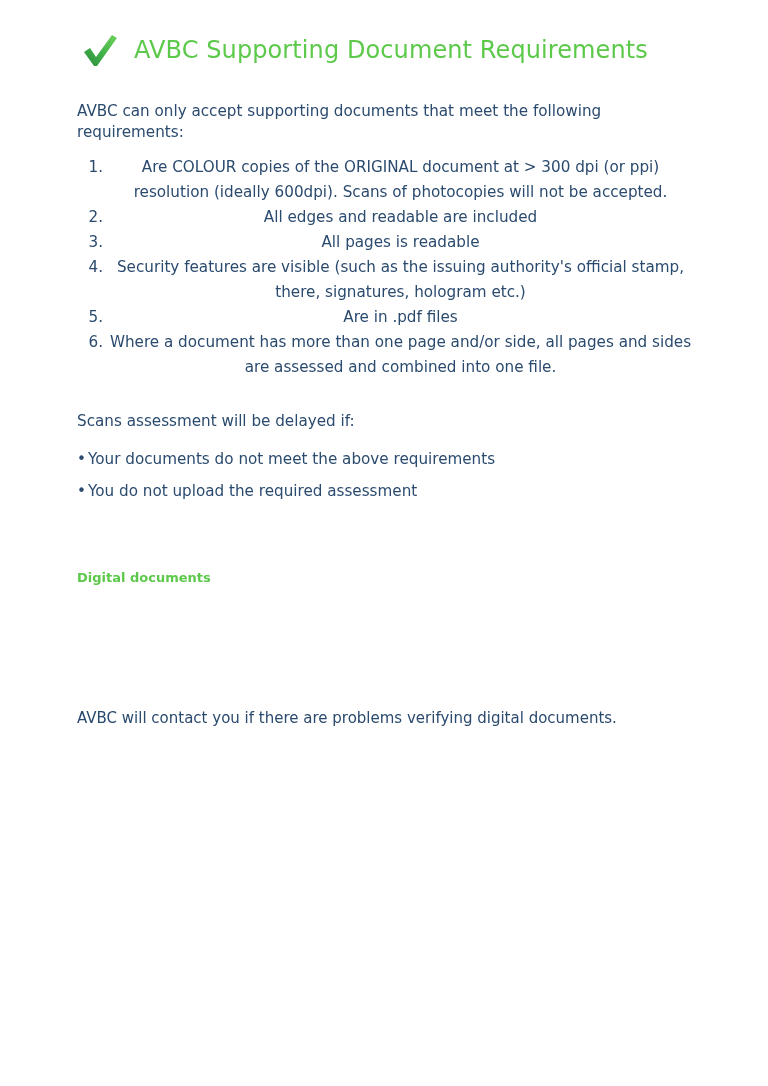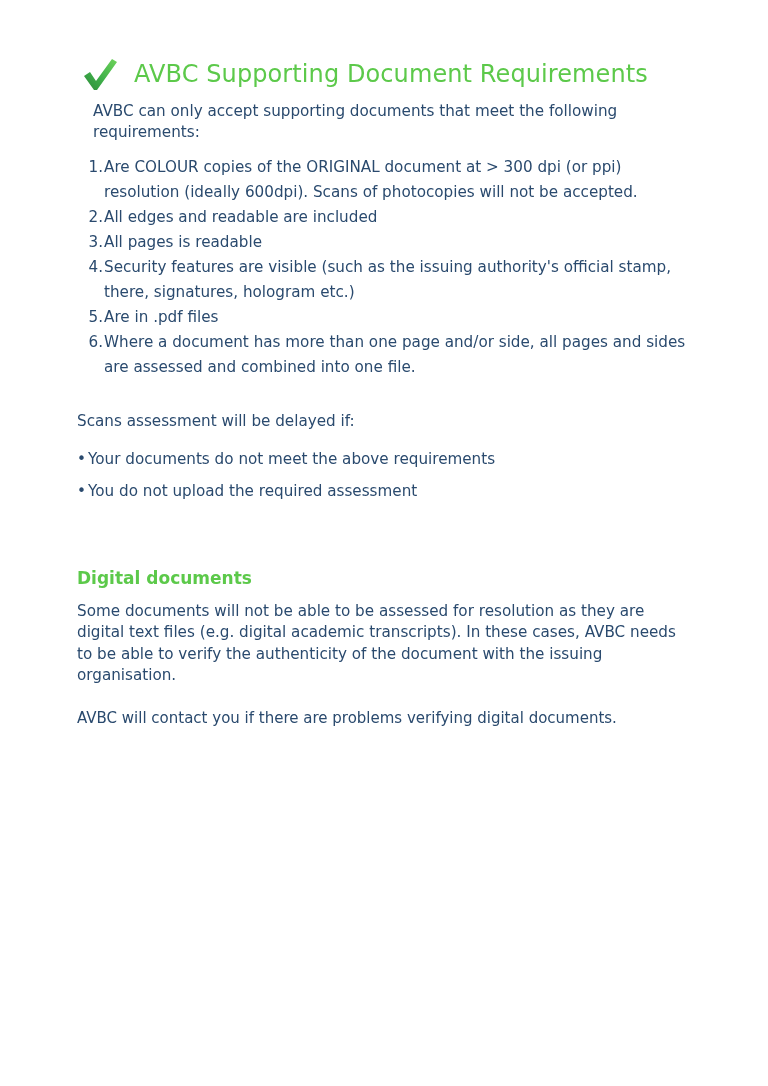--- a/index.html
+++ b/index.html
@@ -16,21 +16,21 @@
       color: #2a4a6e;
     }
     .page {
       position: absolute;
       left: 0; top: 0;
       width: 768px; height: 1086px;
     }
     .title-row {
       position: absolute;
       left: 82px;
-      top: 54px;
+      top: 30px;
       height: 40px;
       display: flex;
       align-items: center;
       justify-content: center;
     }
     .check-icon {
       width: 36px;
       height: 36px;
       display: inline-block;
       margin-right: 16px;
@@ -42,21 +42,20 @@
       letter-spacing: 0.1px;
       white-space: nowrap;
     }
     .intro {
       position: absolute;
       left: 77px;
       top: 101px;
       width: 600px;
       font-size: 15.2px;
       line-height: 21px;
-      margin-left: 16px;
     }
     .req-list {
       position: absolute;
       left: 77px;
       top: 155px;
       width: 620px;
       margin: 0;
       padding: 0;
       list-style: none;
       font-size: 15.2px;
@@ -68,20 +67,21 @@
     }
     .req-num {
       width: 26px;
       text-align: right;
       flex: 0 0 26px;
       white-space: nowrap;
     }
     .req-text {
       flex: 1;
       padding-left: 1px;
+      text-align: center;
     }
     .delay-heading {
       position: absolute;
       left: 77px;
       top: 411px;
       font-size: 15.2px;
       line-height: 21px;
       white-space: nowrap;
     }
     .delay-list {
@@ -99,21 +99,21 @@
       white-space: nowrap;
     }
     .bullet {
       width: 11px;
       flex: 0 0 11px;
     }
     .section-heading {
       position: absolute;
       left: 77px;
       top: 566px;
-      font-size: 17px;
+      font-size: 13px;
       font-weight: bold;
       color: #5cc94a;
       line-height: 24px;
       white-space: nowrap;
     }
     .section-para {
       position: absolute;
       left: 77px;
       top: 601px;
       width: 610px;
@@ -188,17 +188,16 @@
       <span>Your documents do not meet the above requirements</span>
     </li>
     <li class="delay-item">
       <span class="bullet">•</span>
       <span>You do not upload the required assessment</span>
     </li>
   </ul>
 
   <div class="section-heading">Digital documents</div>
 
-  <div class="section-para">Some documents will not be able to be assessed for resolution as they are digital text files (e.g. digital academic transcripts). In these cases, AVBC needs to be able to verify the authenticity of the document with the issuing organisation.</div>
 
   <div class="section-para2">AVBC will contact you if there are problems verifying digital documents.</div>
 
 </div>
 
 </body></html>

